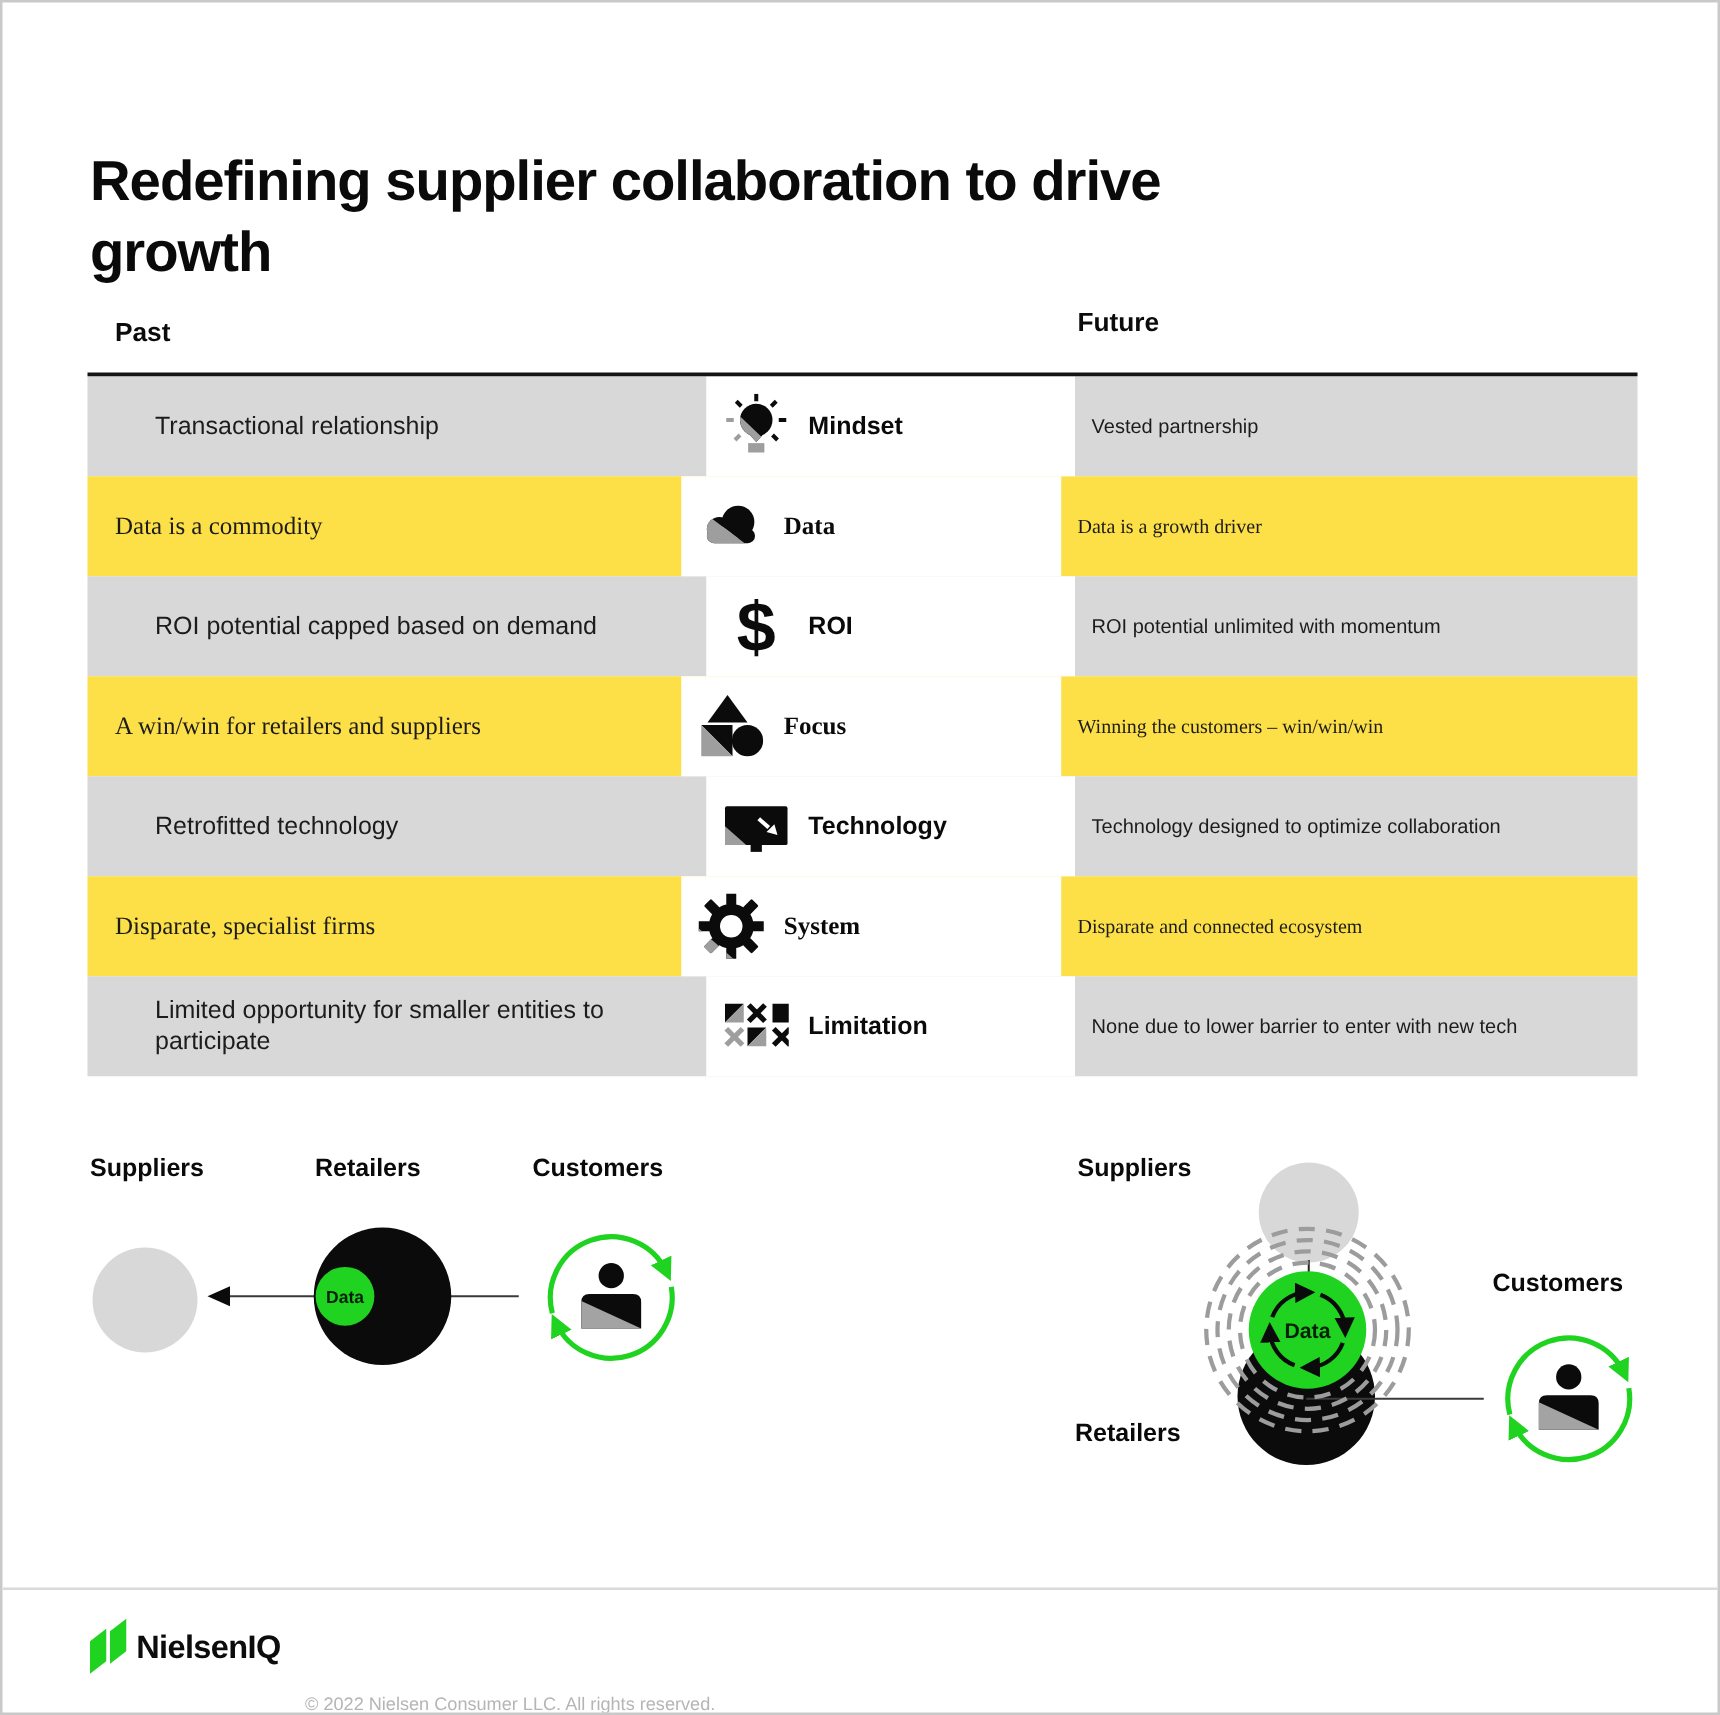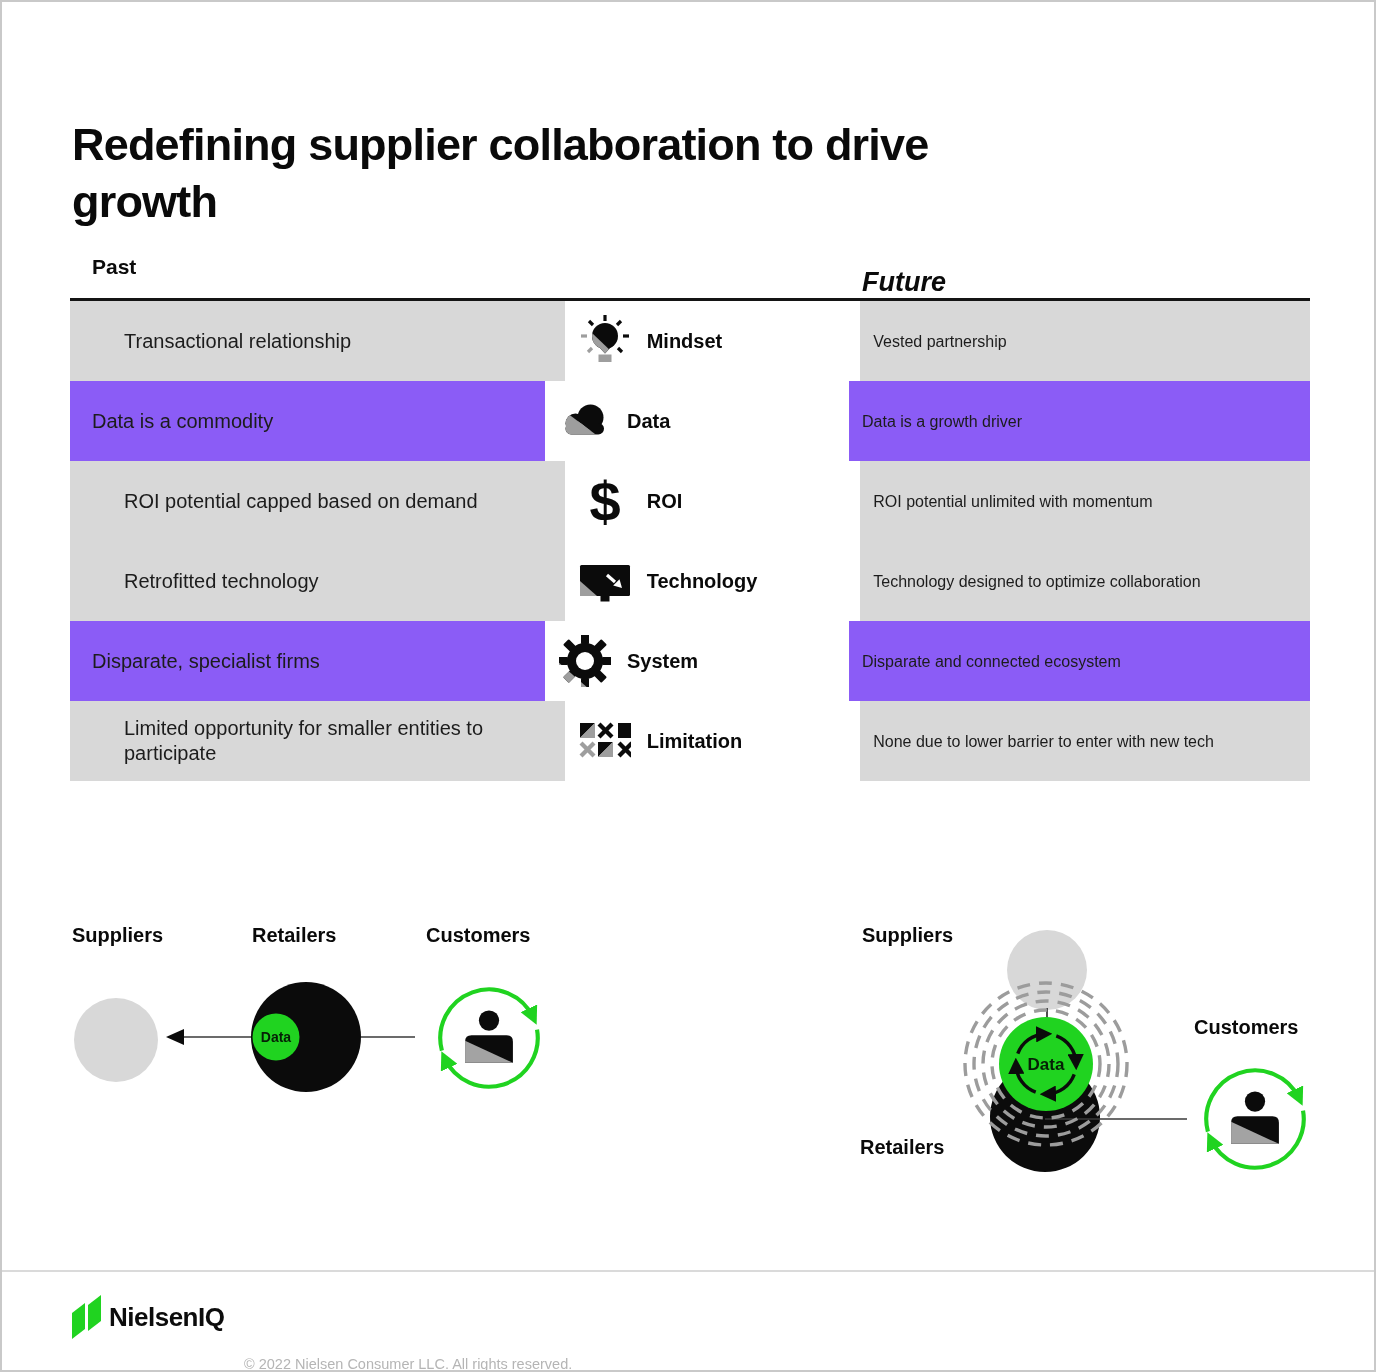--- a/index.html
+++ b/index.html
@@ -10,24 +10,24 @@
   }
   .abs{position:absolute;}
   .page-title{
     left:70px;top:84px;width:960px;
     font-size:45px;line-height:1.27;font-weight:800;letter-spacing:-0.8px;color:#0a0a0a;
   }
   
   .cmp-table{left:68px;top:243px;width:1240px;}
   .cmp-head{position:relative;height:53px;border-bottom:3px solid #141414;}
   .cmp-head .h-past{position:absolute;left:22px;top:10px;font-size:21px;font-weight:700;}
-  .cmp-head .h-future{position:absolute;left:792px;top:22px;font-size:27px;font-weight:700;font-style:italic;}
+  .cmp-head .h-future{position:absolute;left:792px;top:2px;font-size:21px;font-weight:700;}
   .cmp-row{display:flex;height:80px;}
   .cmp-row.gray{background:#d8d8d8;padding-left:32px;}
-  .cmp-row.white{background:#8b5cf6;}
+  .cmp-row.white{background:#fde047;font-family:Liberation Serif, serif;}
   .cell-past{width:475px;box-sizing:border-box;padding:0 30px 0 22px;display:flex;align-items:center;
     font-size:20px;line-height:25px;color:#1c1c1c;}
   .cell-mid{width:304px;box-sizing:border-box;background:#ffffff;display:flex;align-items:center;padding-left:14px;}
   .cell-mid .icon-box{width:52px;height:52px;flex:0 0 52px;display:flex;align-items:center;justify-content:center;}
   .cell-mid .cat-label{margin-left:16px;font-size:20px;font-weight:700;color:#0a0a0a;}
   .cell-future{width:461px;box-sizing:border-box;padding:0 62px 0 13px;display:flex;align-items:center;
     font-size:16px;line-height:25px;color:#1c1c1c;}
   
   .dg-label{font-size:20px;font-weight:700;color:#0a0a0a;}
   svg text{font-family:"Liberation Sans","DejaVu Sans",sans-serif;}
@@ -148,20 +148,35 @@
               </defs>
             <text x="0" y="19.5" text-anchor="middle" font-size="56" font-weight="800" fill="#0b0b0b">$</text>
             <text x="0" y="19.5" text-anchor="middle" font-size="56" font-weight="800" fill="#9e9e9e" clip-path="url(#dolClip)">$</text>
           </svg>
         </span>
         <span class="cat-label">ROI</span>
       </div>
       <div class="cell-future">ROI potential unlimited with momentum</div>
     </div>
 
+    <div class="cmp-row white">
+      <div class="cell-past">A win/win for retailers and suppliers</div>
+      <div class="cell-mid">
+        <span class="icon-box">
+          <svg width="52" height="52" viewBox="-26 -26 52 52">
+            <polygon points="-3,-25 13,-3 -19,-3" fill="#0b0b0b"></polygon>
+            <polygon points="-24,-1 1,-1 1,24" fill="#0b0b0b"></polygon>
+            <polygon points="-24,-1 1,24 -24,24" fill="#9e9e9e"></polygon>
+            <circle cx="13" cy="11.5" r="12.5" fill="#0b0b0b"></circle>
+          </svg>
+        </span>
+        <span class="cat-label">Focus</span>
+      </div>
+      <div class="cell-future">Winning the customers – win/win/win</div>
+    </div>
 
     <div class="cmp-row gray">
       <div class="cell-past">Retrofitted technology</div>
       <div class="cell-mid">
         <span class="icon-box">
           <svg width="52" height="52" viewBox="-26 -26 52 52">
             <rect x="-25" y="-16" width="50" height="31" rx="1.5" fill="#0b0b0b"></rect>
             <polygon points="-25,0 -25,15 -8,15" fill="#9e9e9e"></polygon>
             <rect x="-4.5" y="15" width="9" height="5.5" fill="#0b0b0b"></rect>
             <g transform="translate(9,0)">

